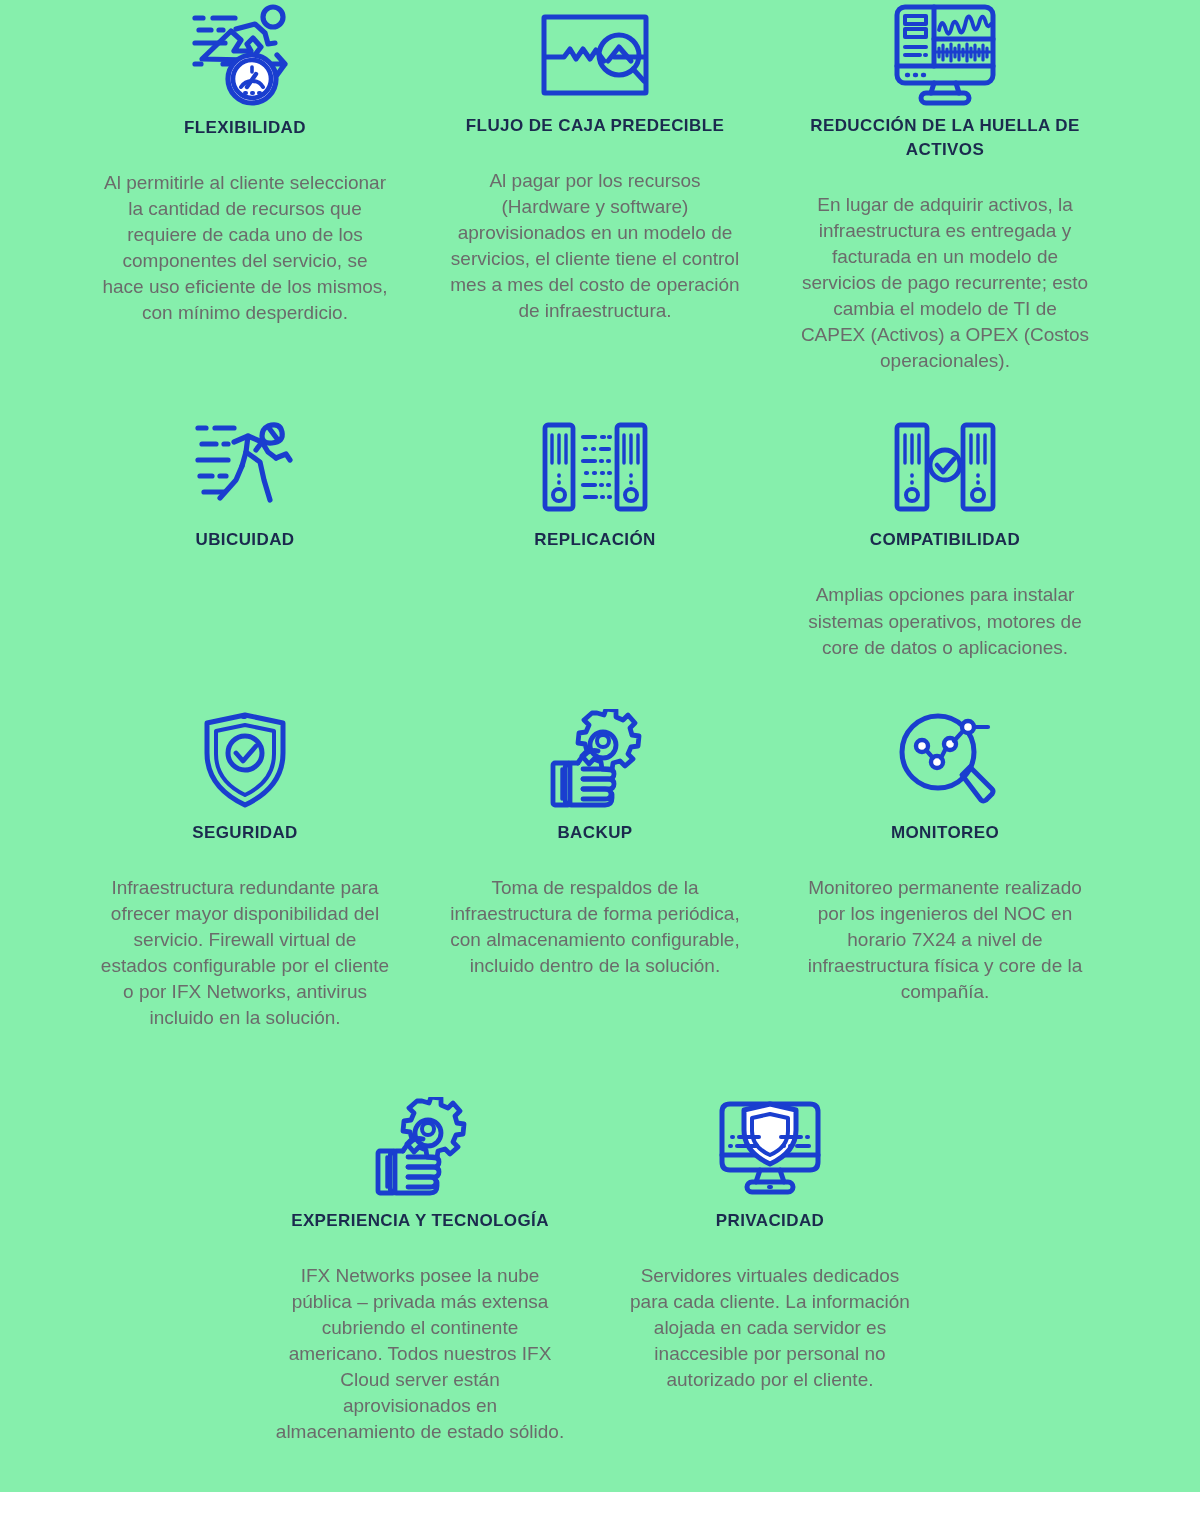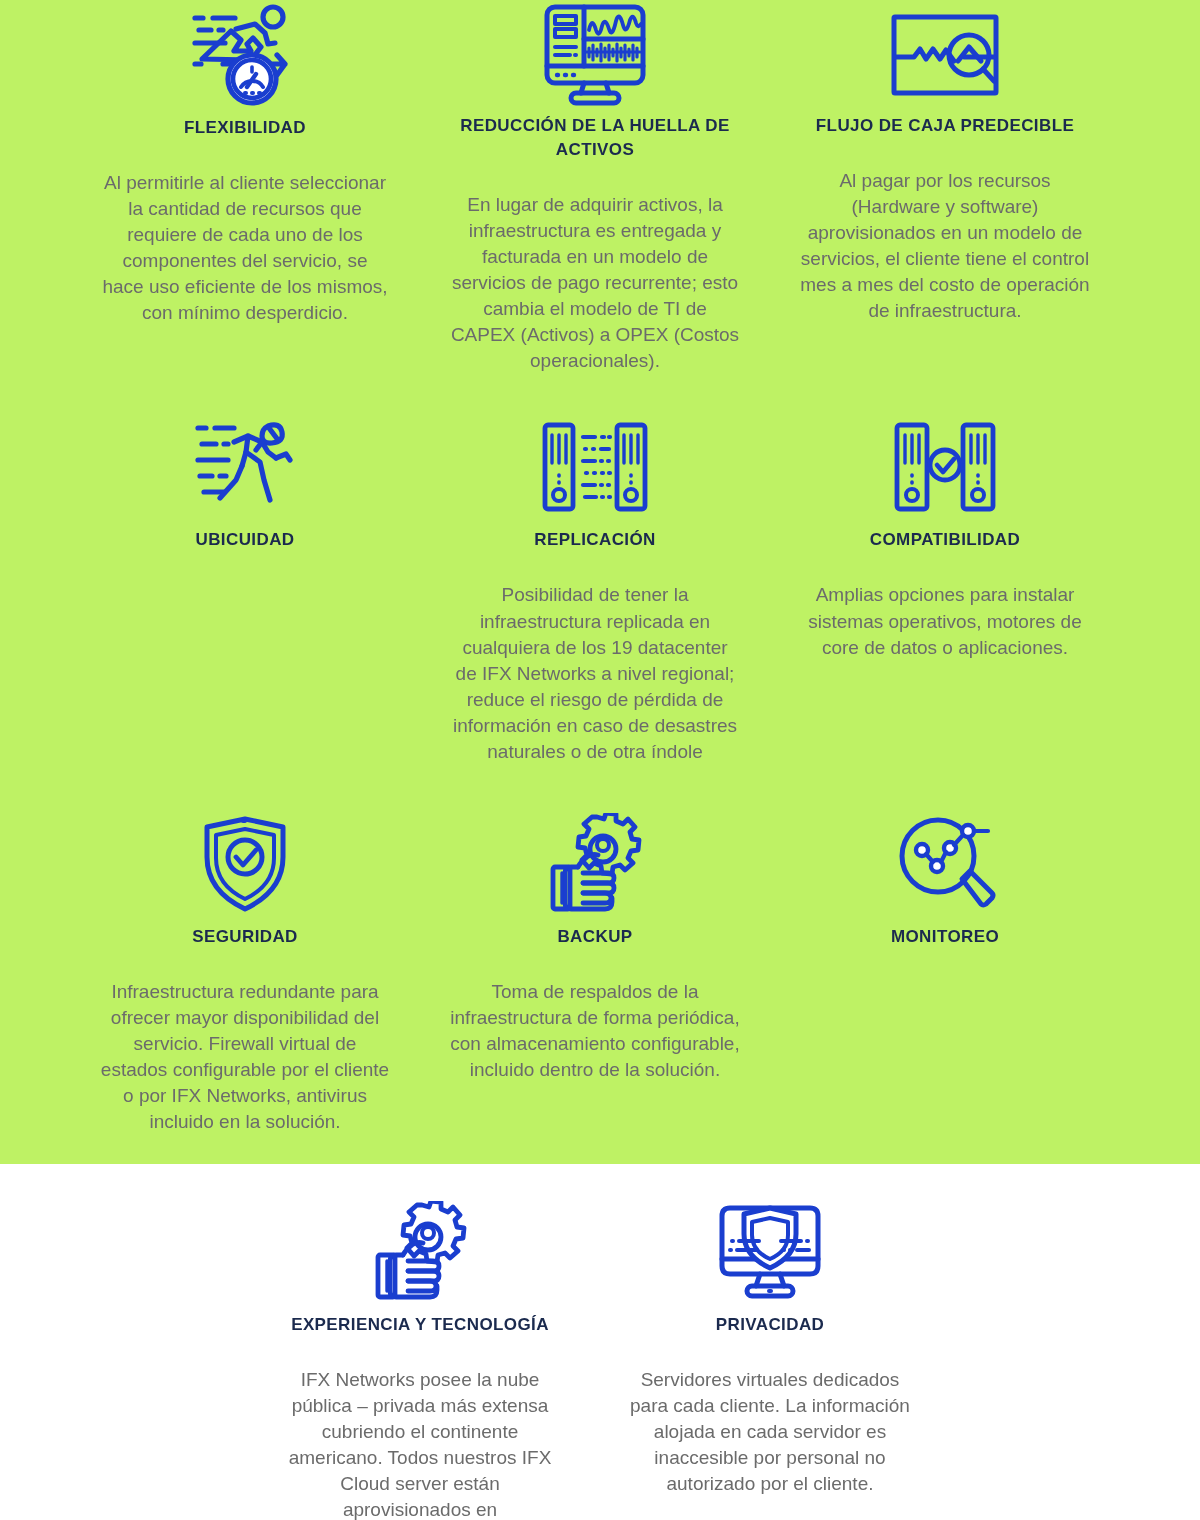--- a/index.html
+++ b/index.html
@@ -8,23 +8,23 @@
     background: #ffffff;
   }
   body {
     width: 1200px;
     height: 1520px;
     font-family: "Liberation Sans", sans-serif;
     overflow: hidden;
   }
   .page {
     width: 1200px;
-    height: 1164px;
+    height: 1492px;
     position: relative;
-    background: #bef264;
+    background: #86efac;
     box-sizing: border-box;
     padding: 0;
   }
   .card {
     width: 350px;
     box-sizing: border-box;
     padding: 0 14px;
     text-align: center;
     display: flex;
     flex-direction: column;
@@ -99,20 +99,35 @@
           <path d="M52 84 A13 13 0 0 1 74 84" stroke-width="4"></path>
           <line x1="63" y1="64" x2="63" y2="69" stroke-width="3.6"></line>
           <line x1="67" y1="71" x2="58" y2="84" stroke-width="4.4"></line>
           <line x1="56" y1="90" x2="57" y2="90" stroke-width="4"></line>
           <line x1="63" y1="90" x2="64" y2="90" stroke-width="4"></line>
           <line x1="70" y1="90" x2="71" y2="90" stroke-width="4"></line>
         </svg>
       </div>
       <div class="card-title">FLEXIBILIDAD</div>
       <div class="card-desc">Al permitirle al cliente seleccionar la cantidad de recursos que requiere de cada uno de los componentes del servicio, se hace uso eficiente de los mismos, con mínimo desperdicio.</div>
+    </div>
+
+    <div class="card">
+      <div class="icon-wrap">
+        <svg width="118" height="92" viewBox="0 0 118 92" fill="none" stroke="#1a3ecf" stroke-width="5" stroke-linecap="round" stroke-linejoin="round">
+          <rect x="8" y="8" width="102" height="76" rx="1"></rect>
+          <path d="M10 48 L28 48 L34 40 L40 50 L47 40 L54 50 L60 41 L68 52"></path>
+          <path d="M78 48 L108 48"></path>
+          <path d="M72 52 L83 38 L95 52"></path>
+          <circle cx="83" cy="46" r="20"></circle>
+          <line x1="97" y1="60" x2="108" y2="72"></line>
+        </svg>
+      </div>
+      <div class="card-title two-line">FLUJO DE CAJA PREDECIBLE</div>
+      <div class="card-desc">Al pagar por los recursos (Hardware y software) aprovisionados en un modelo de servicios, el cliente tiene el control mes a mes del costo de operación de infraestructura.</div>
     </div>
 
     <div class="card">
       <div class="icon-wrap">
         <svg width="110" height="106" viewBox="0 0 110 106" fill="none" stroke="#1a3ecf" stroke-width="5" stroke-linecap="round" stroke-linejoin="round">
           <rect x="7" y="5" width="96" height="76" rx="8"></rect>
           <line x1="7" y1="64" x2="103" y2="64"></line>
           <line x1="44" y1="5" x2="44" y2="64"></line>
           <line x1="44" y1="37" x2="103" y2="37"></line>
           <rect x="15" y="14" width="21" height="8" stroke-width="4"></rect>
@@ -141,35 +156,20 @@
             <line x1="17" y1="73" x2="18" y2="73"></line>
             <line x1="25" y1="73" x2="26" y2="73"></line>
             <line x1="33" y1="73" x2="34" y2="73"></line>
           </g>
           <path d="M44 81 L41 91 M66 81 L69 91"></path>
           <rect x="31" y="91" width="48" height="10" rx="5"></rect>
         </svg>
       </div>
       <div class="card-title two-line">REDUCCIÓN DE LA HUELLA DE ACTIVOS</div>
       <div class="card-desc">En lugar de adquirir activos, la infraestructura es entregada y facturada en un modelo de servicios de pago recurrente; esto cambia el modelo de TI de CAPEX (Activos) a OPEX (Costos operacionales).</div>
-    </div>
-
-    <div class="card">
-      <div class="icon-wrap">
-        <svg width="118" height="92" viewBox="0 0 118 92" fill="none" stroke="#1a3ecf" stroke-width="5" stroke-linecap="round" stroke-linejoin="round">
-          <rect x="8" y="8" width="102" height="76" rx="1"></rect>
-          <path d="M10 48 L28 48 L34 40 L40 50 L47 40 L54 50 L60 41 L68 52"></path>
-          <path d="M78 48 L108 48"></path>
-          <path d="M72 52 L83 38 L95 52"></path>
-          <circle cx="83" cy="46" r="20"></circle>
-          <line x1="97" y1="60" x2="108" y2="72"></line>
-        </svg>
-      </div>
-      <div class="card-title two-line">FLUJO DE CAJA PREDECIBLE</div>
-      <div class="card-desc">Al pagar por los recursos (Hardware y software) aprovisionados en un modelo de servicios, el cliente tiene el control mes a mes del costo de operación de infraestructura.</div>
     </div>
 
   </div>
 
   <div class="spacer-row2"></div>
 
   <div class="row row-2">
 
     <div class="card">
       <div class="icon-wrap">
@@ -229,21 +229,20 @@
             <line x1="44" y1="68" x2="56" y2="68"></line>
               <line x1="62" y1="68" x2="63" y2="68"></line>
               <line x1="69" y1="68" x2="70" y2="68"></line>
             <line x1="46" y1="80" x2="57" y2="80"></line>
               <line x1="63" y1="80" x2="64" y2="80"></line>
               <line x1="70" y1="80" x2="71" y2="80"></line>
           </g>
         </svg>
       </div>
       <div class="card-title">REPLICACIÓN</div>
-      <div class="card-desc">Posibilidad de tener la infraestructura replicada en cualquiera de los 19 datacenter de IFX Networks a nivel regional; reduce el riesgo de pérdida de información en caso de desastres naturales o de otra índole</div>
     </div>
 
     <div class="card">
       <div class="icon-wrap">
         <svg width="112" height="100" viewBox="0 0 112 100" fill="none" stroke="#1a3ecf" stroke-width="4.8" stroke-linecap="round" stroke-linejoin="round">
           <rect x="8" y="8" width="30" height="84" rx="3"></rect>
           <line x1="16" y1="18" x2="16" y2="46" stroke-width="3.4"></line>
           <line x1="23" y1="18" x2="23" y2="46" stroke-width="3.4"></line>
           <line x1="30" y1="18" x2="30" y2="46" stroke-width="3.4"></line>
           <line x1="23" y1="58" x2="23" y2="59" stroke-width="3.6"></line>
@@ -312,20 +311,21 @@
           <circle cx="45" cy="52" r="6" fill="#ffffff" stroke-width="4.4"></circle>
           <circle cx="58" cy="34" r="6" fill="#ffffff" stroke-width="4.4"></circle>
           <circle cx="76" cy="17" r="6" fill="#ffffff" stroke-width="4.4"></circle>
           <path d="M34 40 L41 48" stroke-width="4.2"></path>
           <path d="M49 48 L54 38" stroke-width="4.2"></path>
           <path d="M62 31 L71 21" stroke-width="4.2"></path>
           <line x1="82" y1="17" x2="96" y2="17" stroke-width="4.2"></line>
         </svg>
       </div>
       <div class="card-title">MONITOREO</div>
+      <div class="card-desc">Monitoreo permanente realizado por los ingenieros del NOC en horario 7X24 a nivel de infraestructura física y core de la compañía.</div>
     </div>
 
   </div>
 
   <div class="spacer-row4"></div>
 
   <div class="row row-4">
 
     <div class="card wide">
       <div class="icon-wrap">

